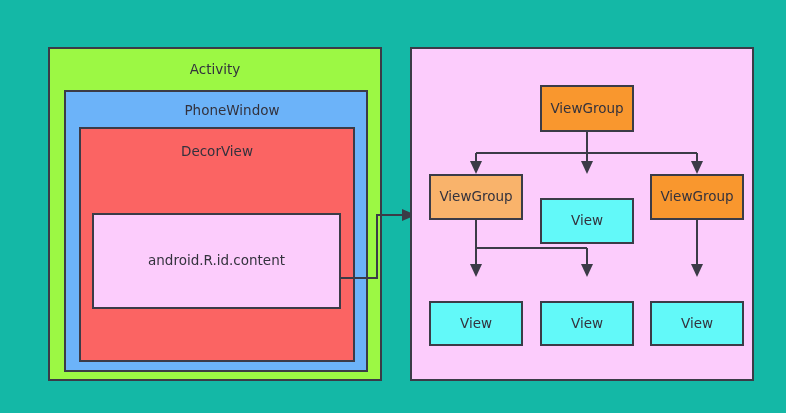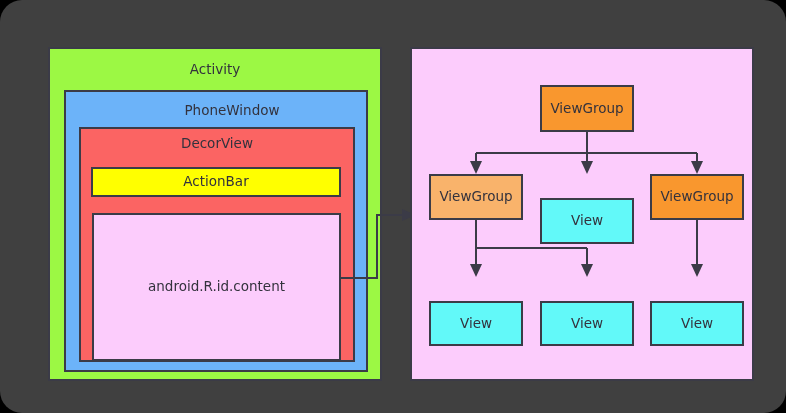--- a/index.html
+++ b/index.html
@@ -8,23 +8,22 @@
     padding: 0;
     background: #000000;
   }
   body {
     font-family: "DejaVu Sans", "Liberation Sans", sans-serif;
   }
   #canvas {
     position: relative;
     width: 786px;
     height: 413px;
-    background: #404040;
+    background: #14b8a6;
     overflow: hidden;
-    border-radius: 22px;
   }
 
   
   .box {
     position: absolute;
     box-sizing: border-box;
     border: 2px solid #3b3b47;
     display: flex;
     justify-content: center;
     color: #33323d;
@@ -44,26 +43,26 @@
   }
 
   
   #activity-box      { left: 48px;  top: 47px;  width: 334px; height: 334px; background: #9cf844; }
   #activity-box > .label { top: 14px; }
 
   #phonewindow-box   { left: 64px;  top: 90px;  width: 304px; height: 282px; background: #6cb3f9; }
   #phonewindow-box > .label { top: 12px; padding-left: 32px; }
 
   #decorview-box     { left: 79px;  top: 127px; width: 276px; height: 235px; background: #fb6463; }
-  #decorview-box > .label { top: 8px; }
+  #decorview-box > .label { top: 16px; }
 
   #actionbar-box     { left: 91px;  top: 167px; width: 250px; height: 30px; background: #ffff00;
                        align-items: center; }
 
-  #content-box       { left: 92px;  top: 213px; width: 249px; height: 148px; background: #fcccfc;
+  #content-box       { left: 92px;  top: 213px; width: 249px; height: 96px; background: #fcccfc;
                        align-items: center; }
 
   
   #hierarchy-panel   { position: absolute; left: 410px; top: 47px; width: 344px; height: 334px;
                        box-sizing: border-box; background: #fcccfc; border: 2px solid #3b3b47; }
 
   .node {
     position: absolute;
     box-sizing: border-box;
     border: 2px solid #3b3b47;
@@ -120,23 +119,20 @@
   </div>
 
   <div class="box nest" id="phonewindow-box">
     <span class="label">PhoneWindow</span>
   </div>
 
   <div class="box nest" id="decorview-box">
     <span class="label">DecorView</span>
   </div>
 
-  <div class="box" id="actionbar-box">
-    <span class="label">ActionBar</span>
-  </div>
 
   <div class="box" id="content-box">
     <span class="label">android.R.id.content</span>
   </div>
 
   <svg id="bridge-edge" viewBox="0 0 100 100" width="100" height="100">
     <path class="edge" d="M 11 78 L 47 78 L 47 15 L 72 15"></path>
     <polygon class="edge-head" points="72,9 86,15 72,21"></polygon>
   </svg>
 

